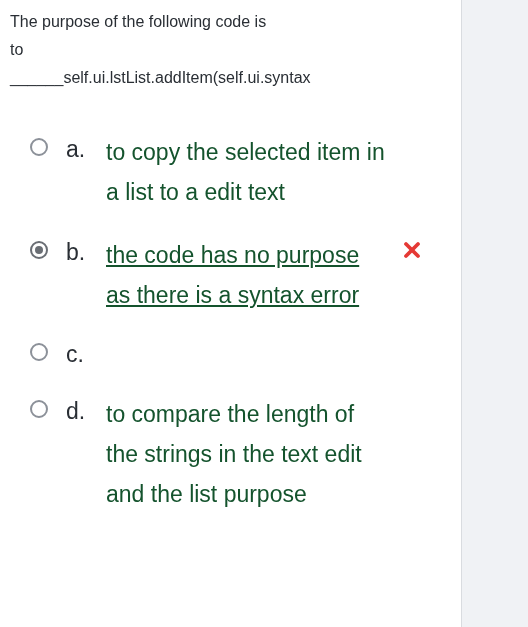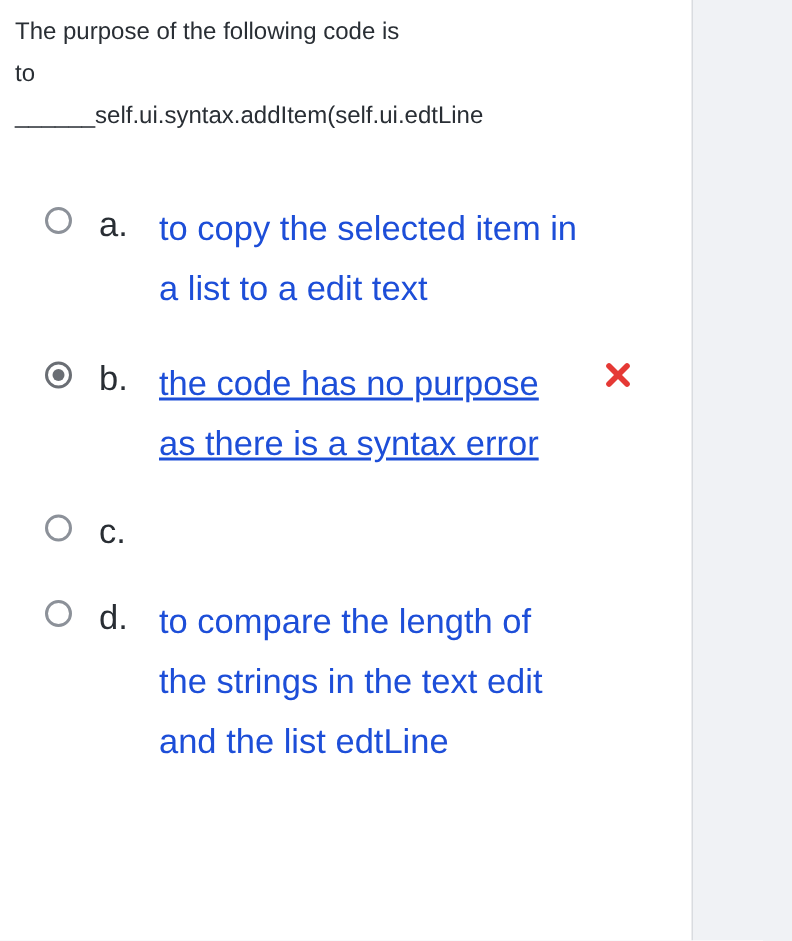--- a/index.html
+++ b/index.html
@@ -71,21 +71,21 @@
     }
     .option-letter {
       font-size: 23px;
       color: #292e34;
       width: 40px;
       flex-shrink: 0;
       line-height: 1.5;
     }
     .option-text {
       font-size: 23px;
-      color: #1d4ed8;
+      color: #14532d;
       line-height: 1.75;
       max-width: 280px;
     }
     .option-row.with-x .option-text {
       max-width: 260px;
       text-decoration: underline;
     }
     .x-mark {
       position: absolute;
       right: 30px;
@@ -99,21 +99,21 @@
       height: 18px;
     }
   </style>
 </head>
 <body>
 
 <div class="content-card">
   <div class="question-text">
     <span>The purpose of the following code is</span><br>
     <span>to</span><br>
-    <span>______self.ui.syntax.addItem(self.ui.edtLine</span>
+    <span>______self.ui.lstList.addItem(self.ui.syntax</span>
   </div>
 
   <div class="options-container">
 
     <div class="option-row">
       <div class="radio-wrapper">
         <div class="radio-outer"></div>
       </div>
       <div class="option-letter">a.</div>
       <div class="option-text">to copy the selected item in a list to a edit text</div>
@@ -140,17 +140,17 @@
         <div class="radio-outer"></div>
       </div>
       <div class="option-letter">c.</div>
     </div>
 
     <div class="option-row">
       <div class="radio-wrapper">
         <div class="radio-outer"></div>
       </div>
       <div class="option-letter">d.</div>
-      <div class="option-text">to compare the length of the strings in the text edit and the list edtLine</div>
+      <div class="option-text">to compare the length of the strings in the text edit and the list purpose</div>
     </div>
 
   </div>
 </div>
 
 </body></html>

